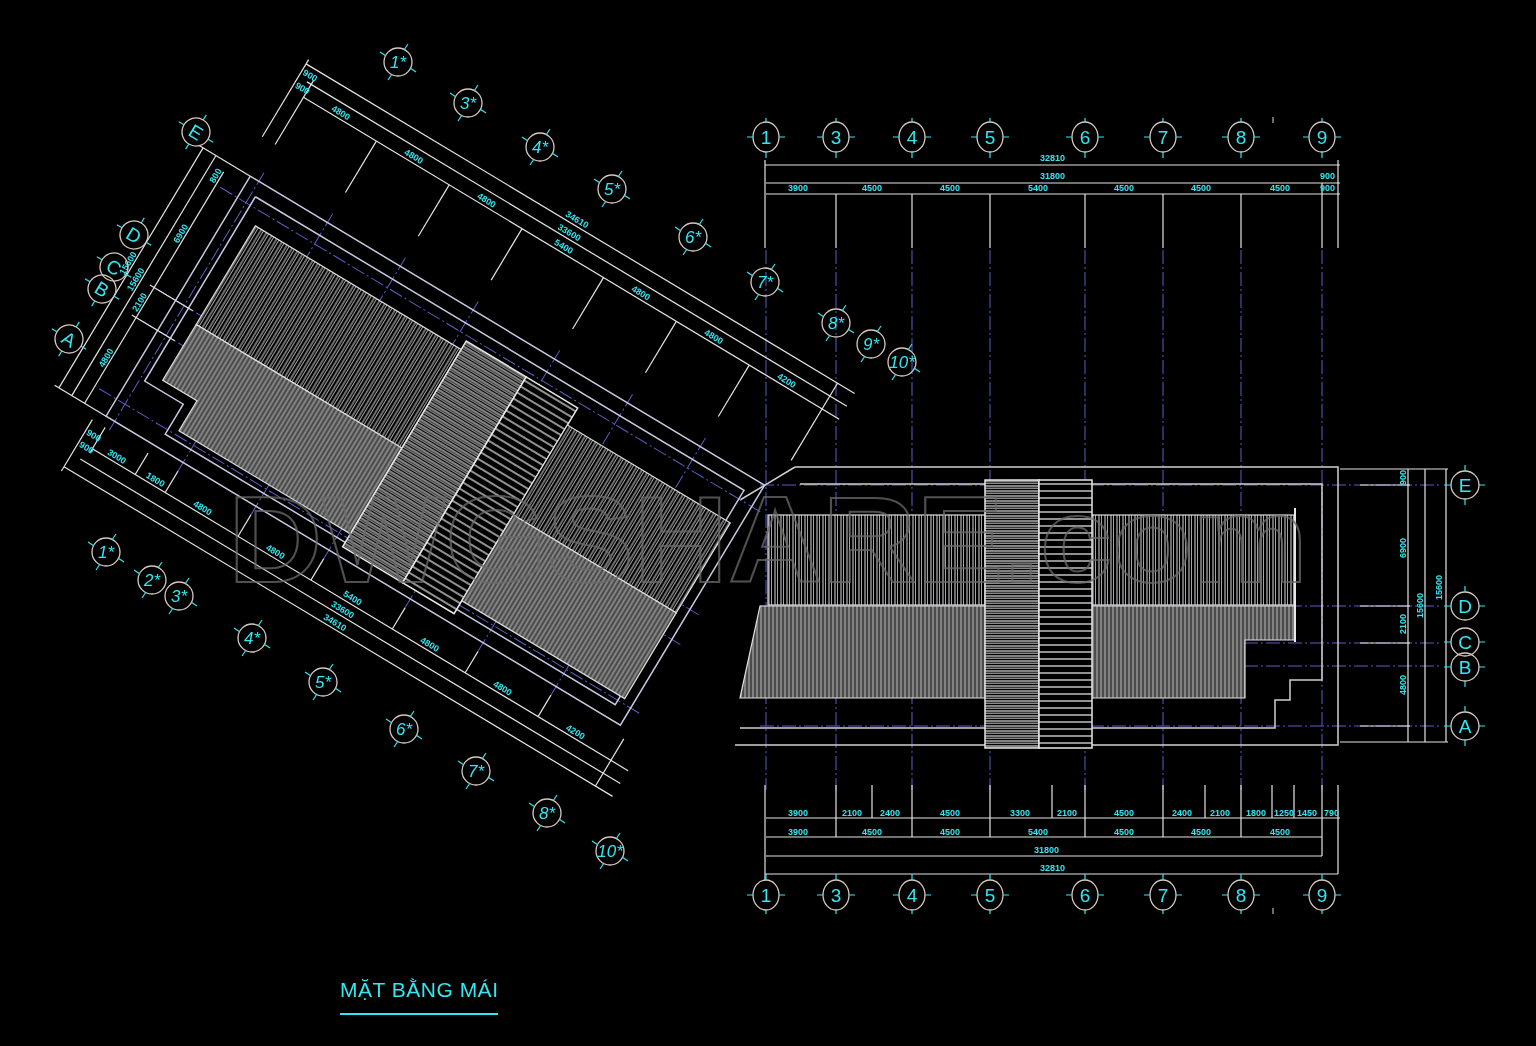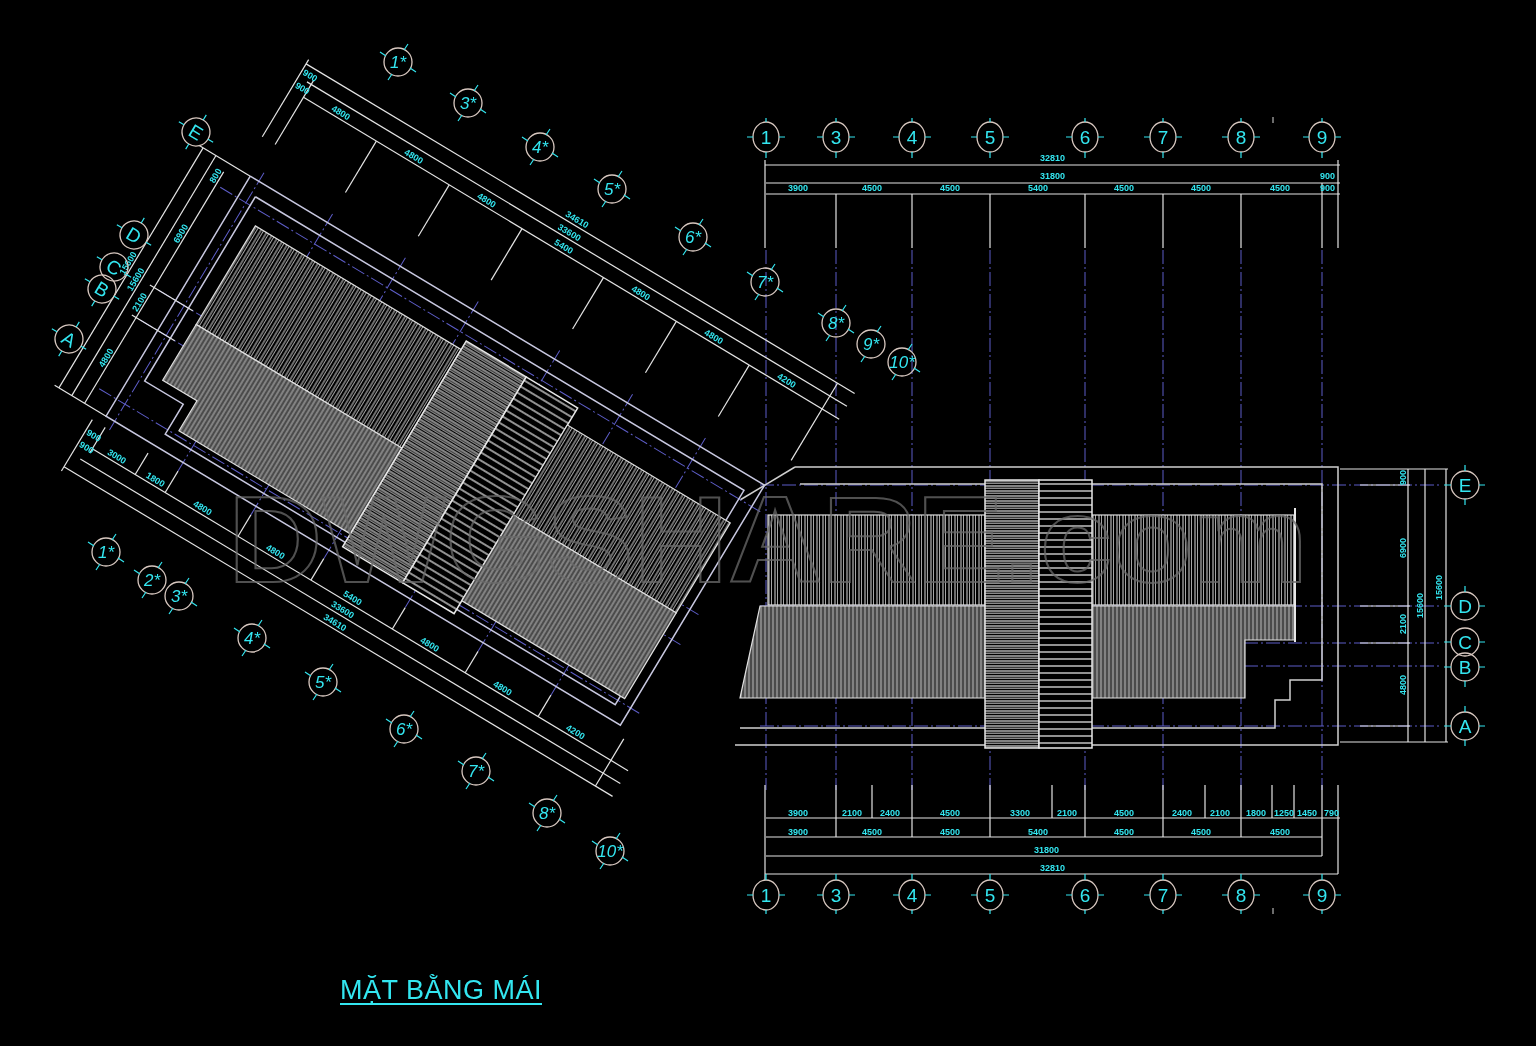--- a/index.html
+++ b/index.html
@@ -2,22 +2,22 @@
 <html><head>
 <meta charset="utf-8">
 <style>
   html, body { margin:0; padding:0; background:#000; }
   body { width:1536px; height:1046px; overflow:hidden; font-family:"Liberation Sans", sans-serif; }
   #canvas { position:absolute; left:0; top:0; width:1536px; height:1046px; background:#000; }
   svg { position:absolute; left:0; top:0; }
   .dim { fill:#33e6f0; font-family:"Liberation Sans", sans-serif; font-size:9px; font-weight:bold; }
   .axl { fill:#33e6f0; font-family:"Liberation Sans", sans-serif; font-size:19px; }
   .axl-s { fill:#33e6f0; font-family:"Liberation Sans", sans-serif; font-size:17px; font-style:italic; }
-  .title { position:absolute; left:340px; top:978px; color:#33e6f0; font-size:27px; letter-spacing:0.5px;
-           border-bottom:2px solid #33e6f0; padding-bottom:1px; line-height:24px; }
+  .title { position:absolute; left:340px; top:978px; color:#33e6f0; font-size:21px; letter-spacing:0.5px;
+           border-bottom:2px solid #33e6f0; padding-bottom:11px; line-height:24px; }
   .wm { fill:none; stroke:#6b6b6b; stroke-width:2; font-family:"Liberation Sans", sans-serif; font-size:122px; font-weight:bold; opacity:0.75; }
 </style>
 </head>
 <body>
 
 <div id="canvas">
 
 <svg width="1536" height="1046" viewBox="0 0 1536 1046" xmlns="http://www.w3.org/2000/svg">
   <defs>
     <pattern id="hatchV" width="4" height="10" patternUnits="userSpaceOnUse">

